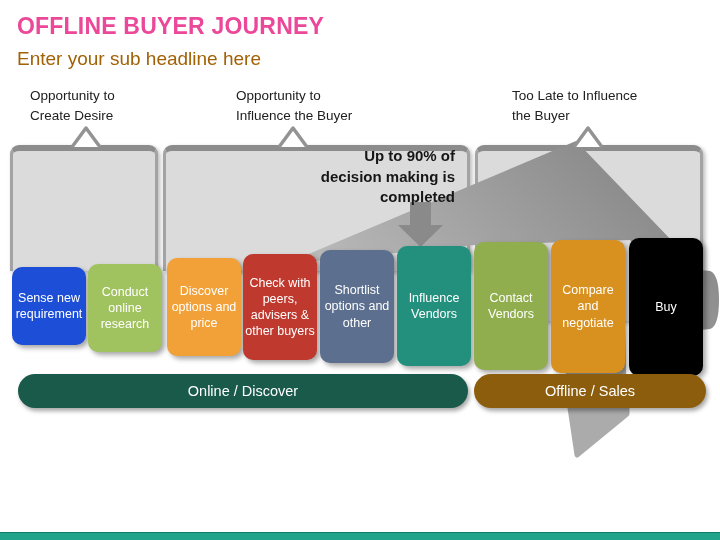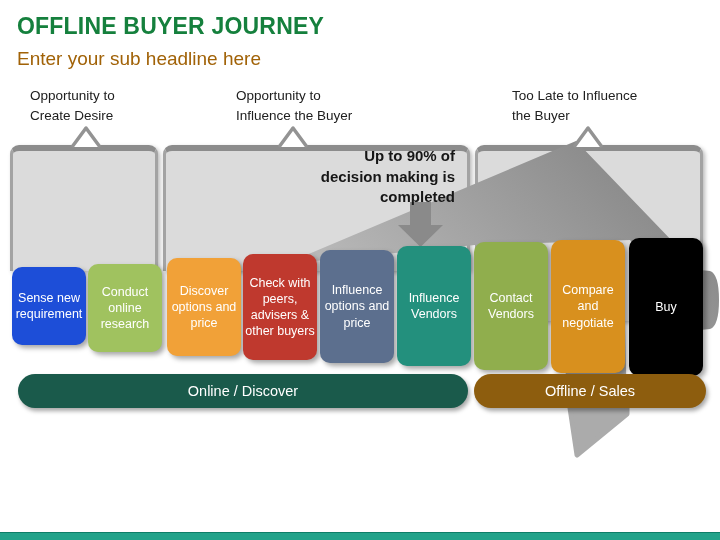--- a/index.html
+++ b/index.html
@@ -2,21 +2,21 @@
 <html><head>
 <meta charset="utf-8">
 <style>
   html,body{margin:0;padding:0;background:#f2f2f2;}
   #slide{
     position:relative;width:720px;height:540px;background:#ffffff;overflow:hidden;
     font-family:"Liberation Sans","DejaVu Sans",sans-serif;color:#1a1a1a;
   }
   .abs{position:absolute;}
   .pre{white-space:pre-line;}
-  #title{left:17px;top:13px;font-size:23px;font-weight:bold;letter-spacing:.2px;color:#15803d;}
+  #title{left:17px;top:13px;font-size:23px;font-weight:bold;letter-spacing:.2px;color:#ec4899;}
   #subtitle{left:17px;top:48px;font-size:19px;font-weight:normal;color:#a16207;}
   .phase-label{top:86px;font-size:13.5px;font-weight:normal;line-height:1.45;color:#202020;}
   .panel{
     top:145px;height:120px;background:#DBDBDB;
     border:3px solid #A3A3A3;border-top:6px solid #8C8C8C;border-bottom:none;
     border-radius:9px 9px 0 0;box-shadow:2px 2px 4px rgba(0,0,0,.28);
   }
   #panel-3{height:170px;}
   #annotation{
     left:305px;top:146px;width:150px;text-align:right;
@@ -73,21 +73,21 @@
   </svg>
 
   <div class="abs pre" id="annotation">Up to 90% of
 decision making is
 completed</div>
 
   <div class="abs stage" style="left: 12px; top: 267px; height: 78px; background: #1d4ed8;">Sense new requirement</div>
   <div class="abs stage" style="left: 88px; top: 264px; height: 88px; background: rgb(160, 194, 95);">Conduct online research</div>
   <div class="abs stage" style="left: 167px; top: 258px; height: 98px; background: rgb(241, 161, 56);">Discover options and price</div>
   <div class="abs stage" style="left: 243px; top: 254px; height: 106px; background: rgb(191, 57, 46);">Check with peers, advisers &amp; other buyers</div>
-  <div class="abs stage" style="left: 320px; top: 250px; height: 113px; background: rgb(92, 111, 142);">Influence options and price</div>
+  <div class="abs stage" style="left: 320px; top: 250px; height: 113px; background: rgb(92, 111, 142);">Shortlist options and other</div>
   <div class="abs stage" style="left: 397px; top: 246px; height: 120px; background: rgb(35, 144, 125);">Influence Vendors</div>
   <div class="abs stage" style="left: 474px; top: 242px; height: 128px; background: rgb(144, 174, 77);">Contact Vendors</div>
   <div class="abs stage" style="left: 551px; top: 240px; height: 133px; background: rgb(216, 144, 30);">Compare and negotiate</div>
   <div class="abs stage" style="left: 629px; top: 238px; height: 138px; background: #000000;">Buy</div>
 
   <div class="abs band" style="left: 18px; width: 450px; background: rgb(26, 90, 75);">Online / Discover</div>
   <div class="abs band" style="left: 474px; width: 232px; background: rgb(141, 93, 14);">Offline / Sales</div>
 
   <div class="abs" id="footer-bar" style="background: rgb(34, 163, 138);"></div>
 </div>

